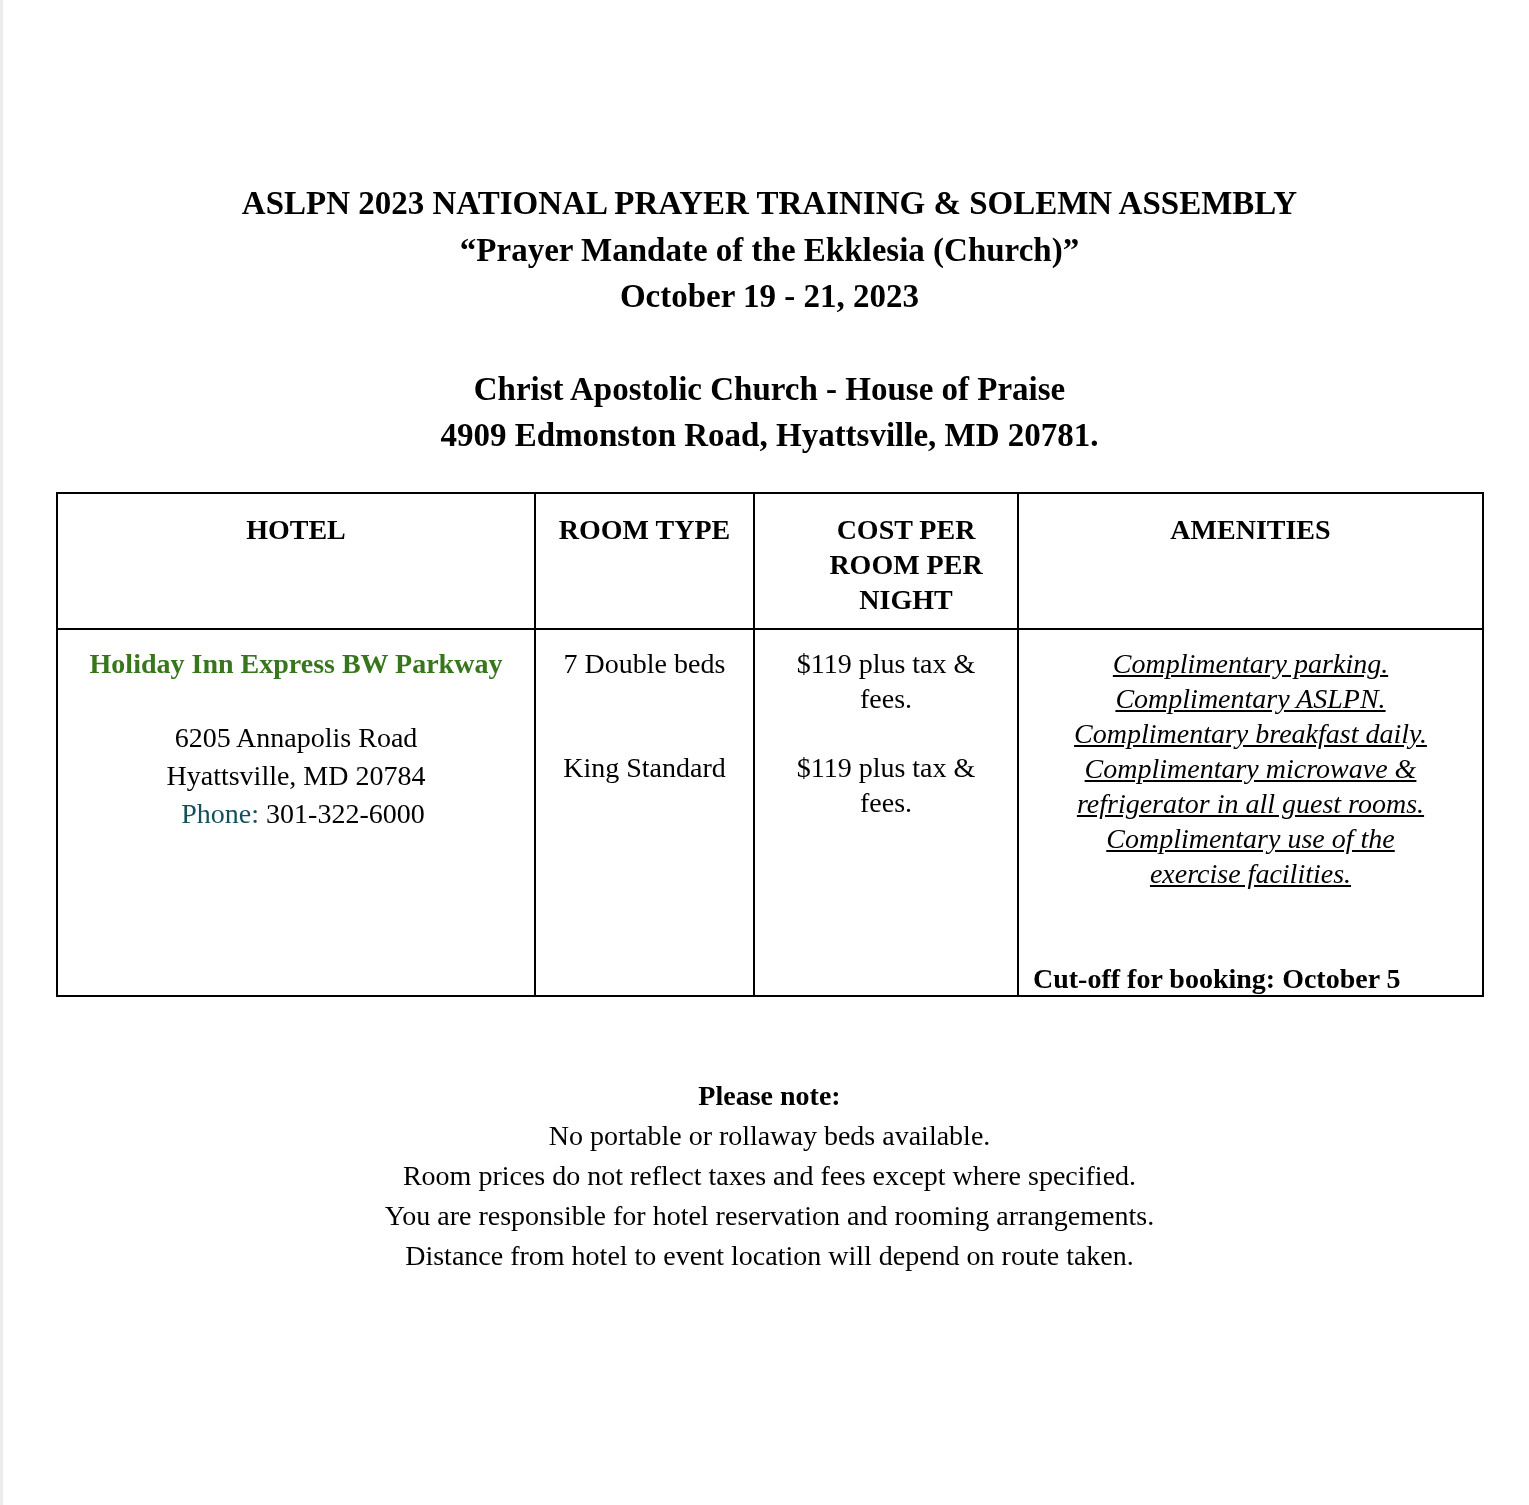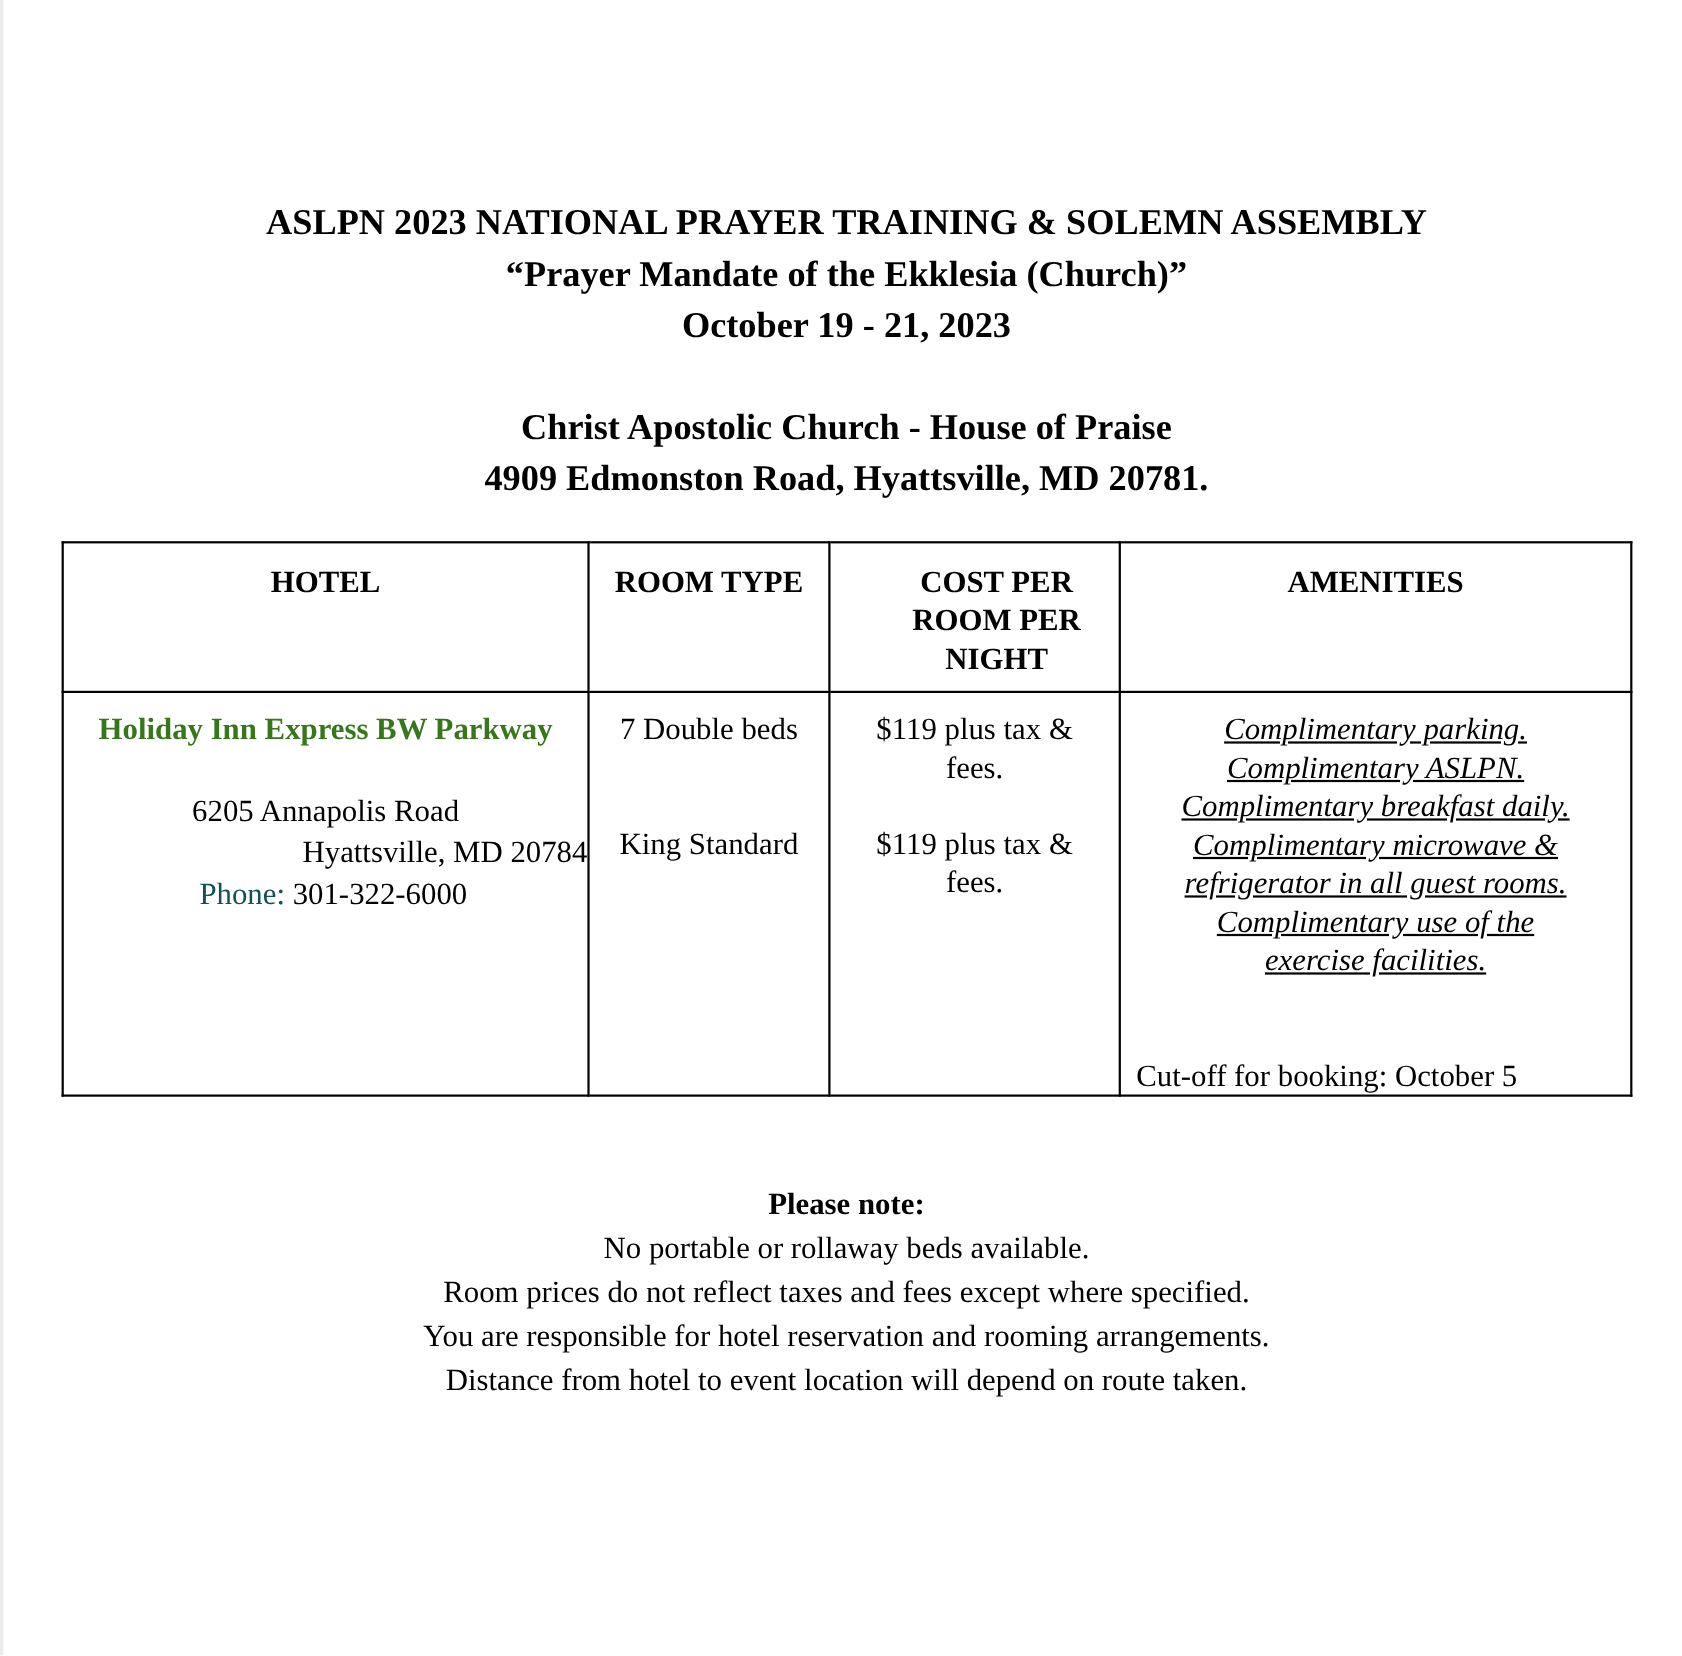--- a/index.html
+++ b/index.html
@@ -35,21 +35,21 @@
       padding: 0;
     }
     th {
       font-weight: bold; font-size: 28px; line-height: 35px;
       padding-top: 18px !important; height: 116px;
     }
     .cell-body { padding-top: 16px; line-height: 35px; }
     .hotel-name { color: #38761d; font-weight: bold; }
     .phone-label { color: #134f5c; }
     .amen { font-style: italic; line-height: 35px; padding: 16px 16px 0 16px; text-decoration: underline; }
-    .cutoff { font-weight: normal; text-align: left; padding-left: 14px; margin-top: 72px; }
+    .cutoff { font-weight: bold; text-align: left; padding-left: 14px; margin-top: 72px; }
     .notes {
       position: absolute; left: 0; top: 1076px; width: 1539px;
       text-align: center; font-size: 28px; line-height: 40px;
     }
     .notes .title { font-weight: bold; }
   </style>
 </head>
 <body>
 
 <div class="left-edge"></div>
@@ -76,21 +76,21 @@
     <th>ROOM TYPE</th>
     <th style="padding-left:40px;margin-left:37px;"><span>COST PER ROOM PER NIGHT</span></th>
     <th>AMENITIES</th>
   </tr>
   <tr>
     <td>
       <div class="cell-body">
         <div class="hotel-name">Holiday Inn Express BW Parkway</div>
         <div style="height:38px"></div>
         <div style="line-height:38px;">6205 Annapolis Road</div>
-        <div style="line-height:38px;text-align:right;">Hyattsville, MD 20784</div>
+        <div style="line-height:38px;">Hyattsville, MD 20784</div>
         <div style="line-height:38px;margin-right:20px;margin-left:34px;">
           <span class="phone-label">Phone:</span>
           <span>301-322-6000</span>
         </div>
       </div>
     </td>
     <td>
       <div class="cell-body">
         <div>7 Double beds</div>
         <div style="height:69px"></div>

